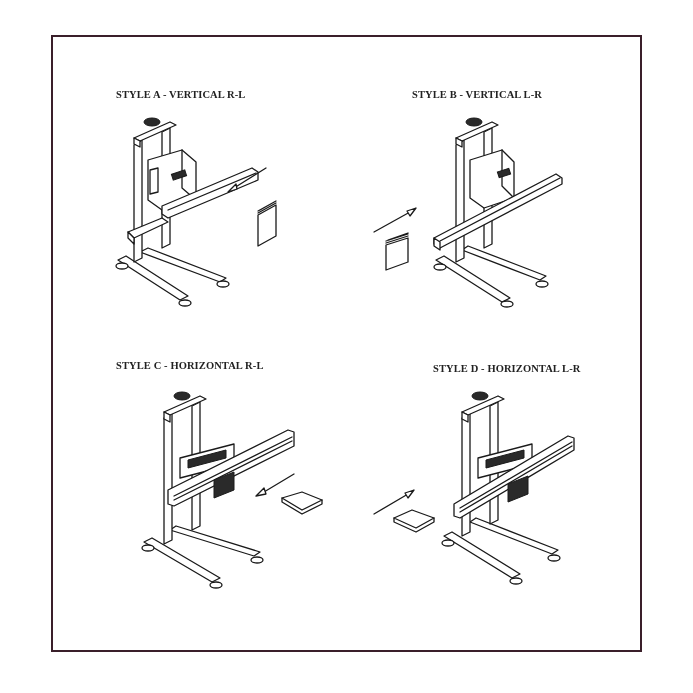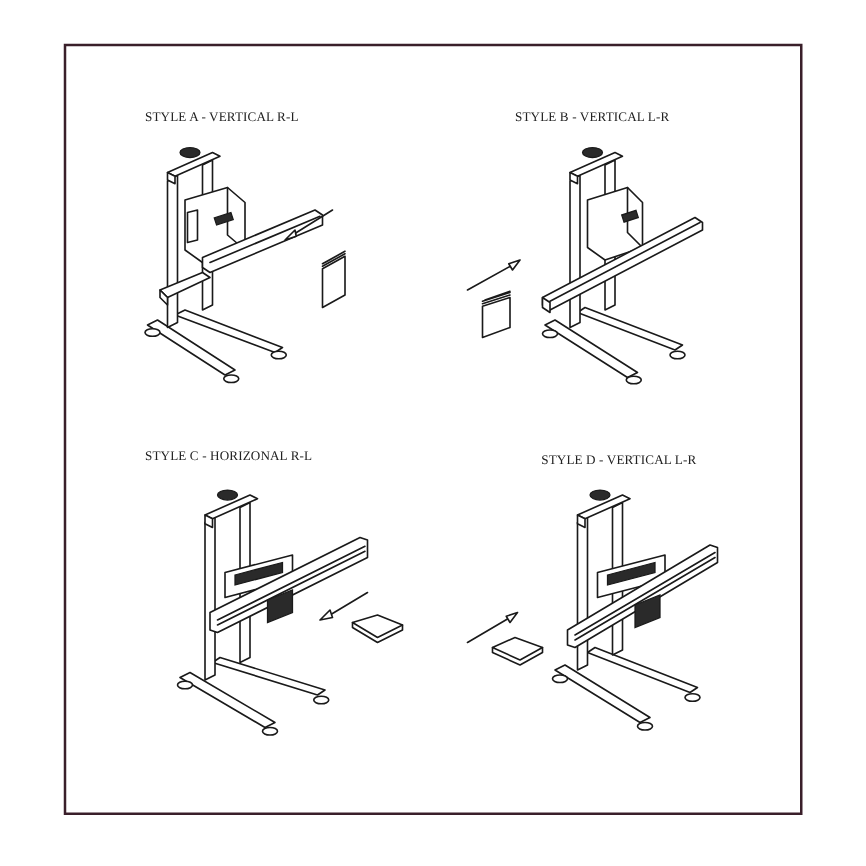--- a/index.html
+++ b/index.html
@@ -1,33 +1,33 @@
 <!DOCTYPE html>
 <html><head>
 <meta charset="utf-8">
 <style>
   html,body{margin:0;padding:0;background:#ffffff;}
   body{width:693px;height:693px;position:relative;overflow:hidden;font-family:"Liberation Serif","DejaVu Serif",serif;}
   .frame{position:absolute;left:51px;top:35px;width:591px;height:617px;border:2px solid #3a1f2a;box-sizing:border-box;background:#fff;}
-  .label{position:absolute;font-weight:normal;font-size:10.5px;letter-spacing:0.1px;color:#222;white-space:nowrap;}
+  .label{position:absolute;font-weight:bold;font-size:10.5px;letter-spacing:0.1px;color:#222;white-space:nowrap;}
   .panel{position:absolute;}
   svg{overflow:visible;}
   .ln{fill:none;stroke:#1a1a1a;stroke-width:1.3;stroke-linejoin:round;stroke-linecap:round;}
   .fl{fill:#fff;stroke:#1a1a1a;stroke-width:1.3;stroke-linejoin:round;}
   .dk{fill:#2a2a2a;stroke:#1a1a1a;stroke-width:1;}
 </style>
 </head>
 <body>
 
 <div class="frame"></div>
 
 <div class="label" style="left:116px;top:89px;">STYLE A - VERTICAL R-L</div>
 <div class="label" style="left:412px;top:89px;">STYLE B - VERTICAL L-R</div>
-<div class="label" style="left:116px;top:360px;">STYLE C - HORIZONAL R-L</div>
-<div class="label" style="left:433px;top:363px;">STYLE D - VERTICAL L-R</div>
+<div class="label" style="left:116px;top:360px;">STYLE C - HORIZONTAL R-L</div>
+<div class="label" style="left:433px;top:363px;">STYLE D - HORIZONTAL L-R</div>
 
 <div class="panel" style="left:100px;top:110px;">
   <svg width="200" height="200" viewBox="0 0 200 200">
 
     <path class="fl" d="M18 150 L80 190 L88 186 L26 146 Z"></path>
     <path class="fl" d="M40 142 L120 172 L126 168 L48 138 Z"></path>
     <ellipse class="fl" cx="22" cy="156" rx="6" ry="3"></ellipse>
     <ellipse class="fl" cx="85" cy="193" rx="6" ry="3"></ellipse>
     <ellipse class="fl" cx="123" cy="174" rx="6" ry="3"></ellipse>
 

